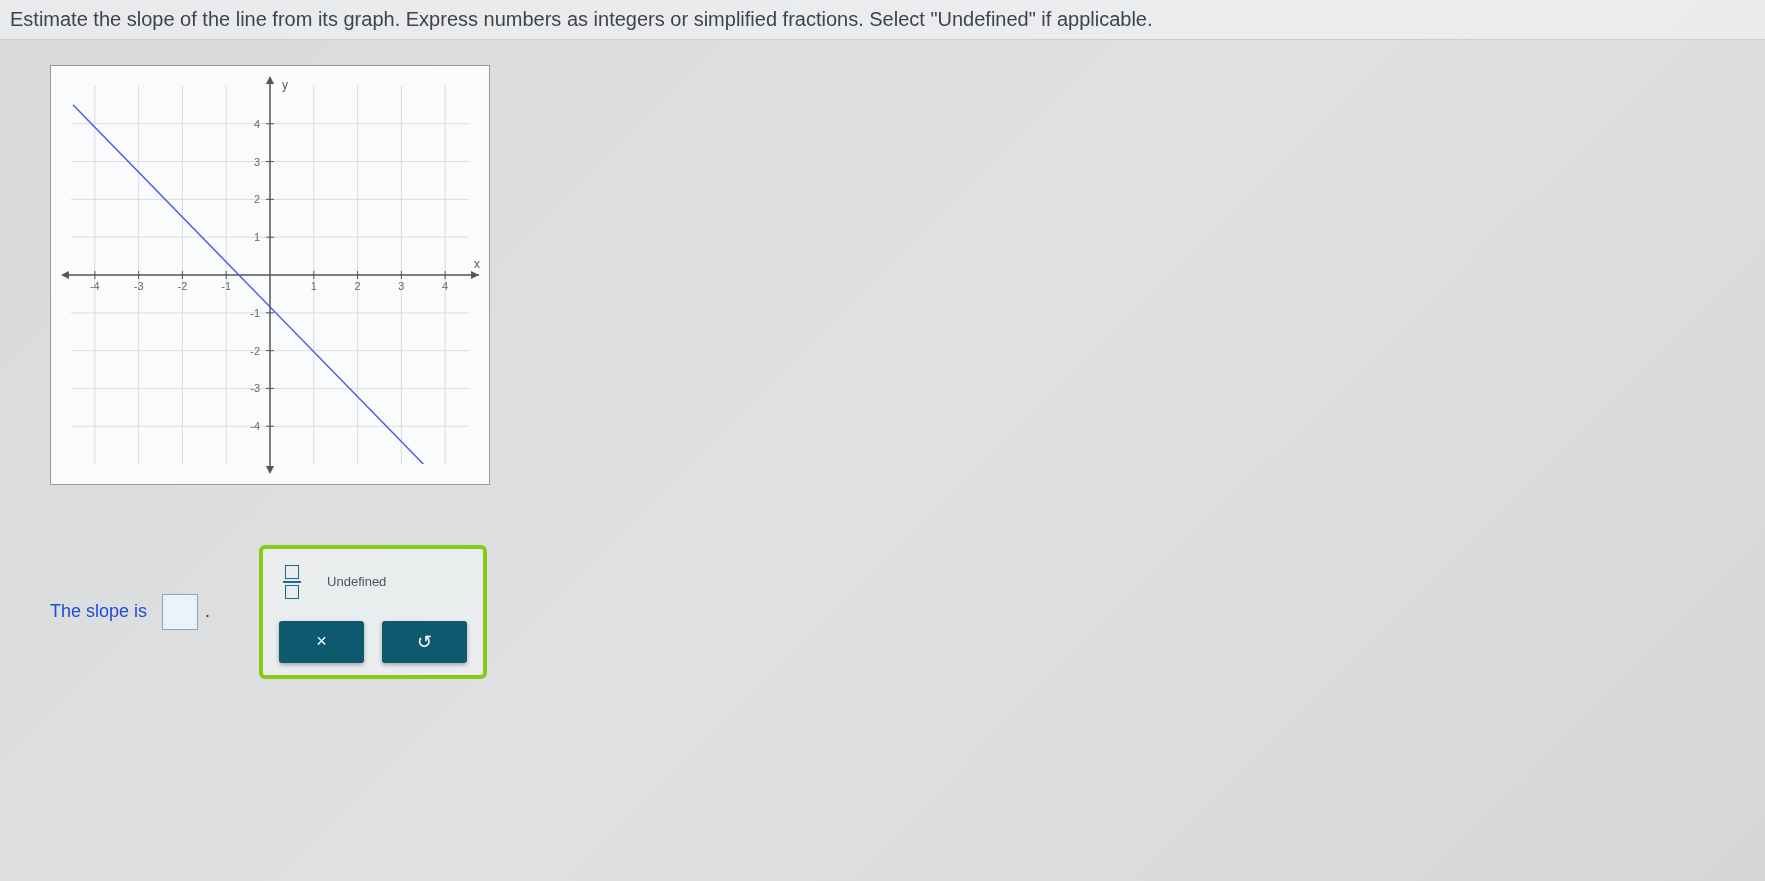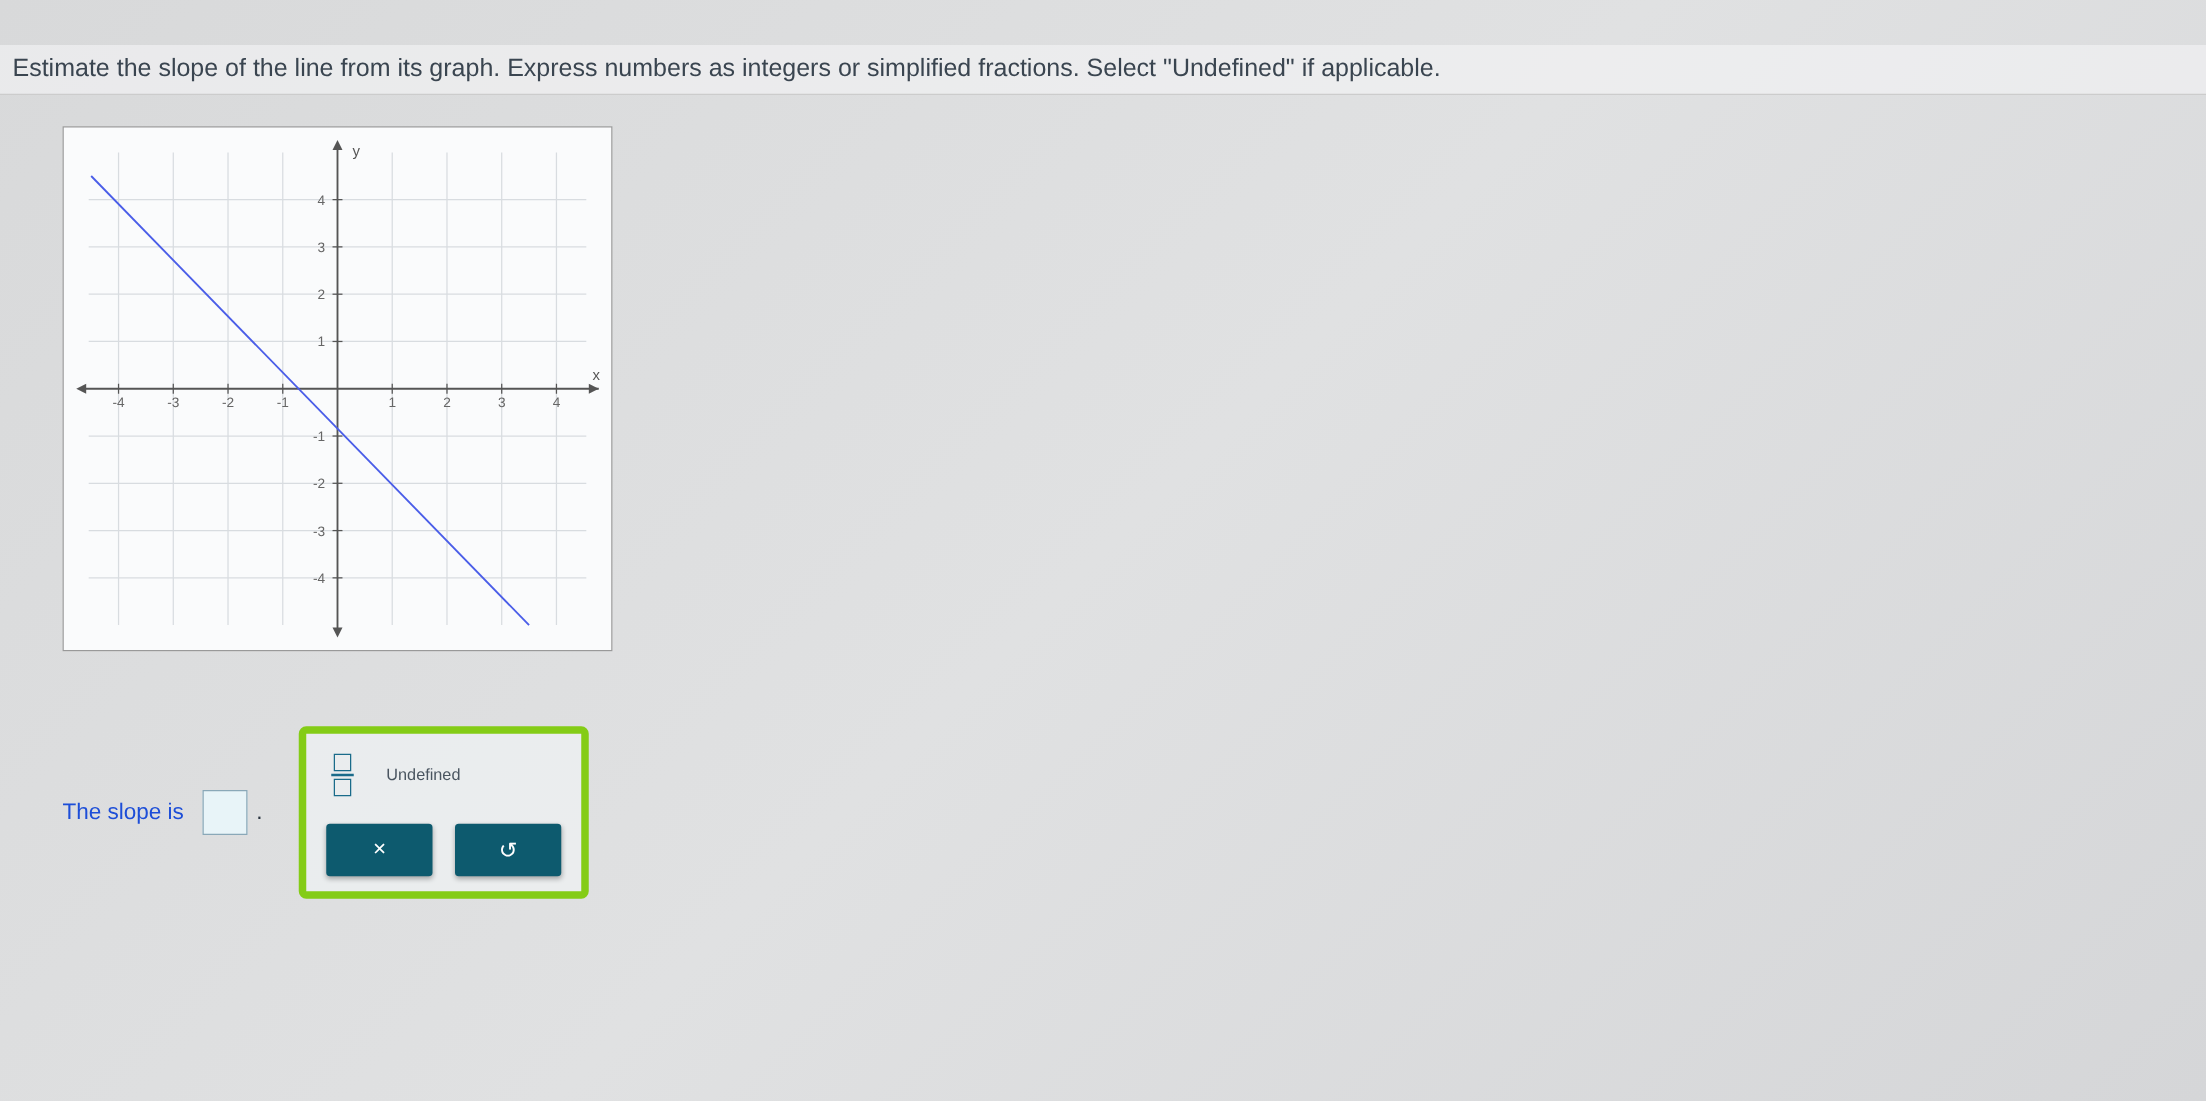--- a/index.html
+++ b/index.html
@@ -13,21 +13,20 @@
       min-height: 881px;
       width: 1765px;
       padding: 0;
     }
     .question-text {
       font-size: 20px;
       color: #3a4550;
       padding: 8px 10px;
       background: rgba(245,245,247,0.6);
       border-bottom: 1px solid #ccc;
-      margin-top: 36px;
     }
     .content-area {
       padding: 25px 50px;
     }
     .graph-container {
       width: 440px;
       height: 420px;
       background: #fafbfc;
       border: 1px solid #999;
       position: relative;
@@ -53,25 +52,25 @@
       background: #e8f4f8;
       text-align: center;
       font-size: 16px;
     }
     .period {
       font-size: 18px;
       color: #2a3540;
       margin-left: -8px;
     }
     .tool-panel {
-      border: 6px solid #84cc16;
+      border: 4px solid #84cc16;
       border-radius: 6px;
       padding: 12px 16px;
       background: rgba(240,242,244,0.7);
-      margin-left: 14px;
+      margin-left: 34px;
       display: inline-block;
     }
     .tool-row {
       display: flex;
       align-items: center;
       gap: 18px;
       margin-bottom: 18px;
     }
     .tool-row:last-child {
       margin-bottom: 0;

